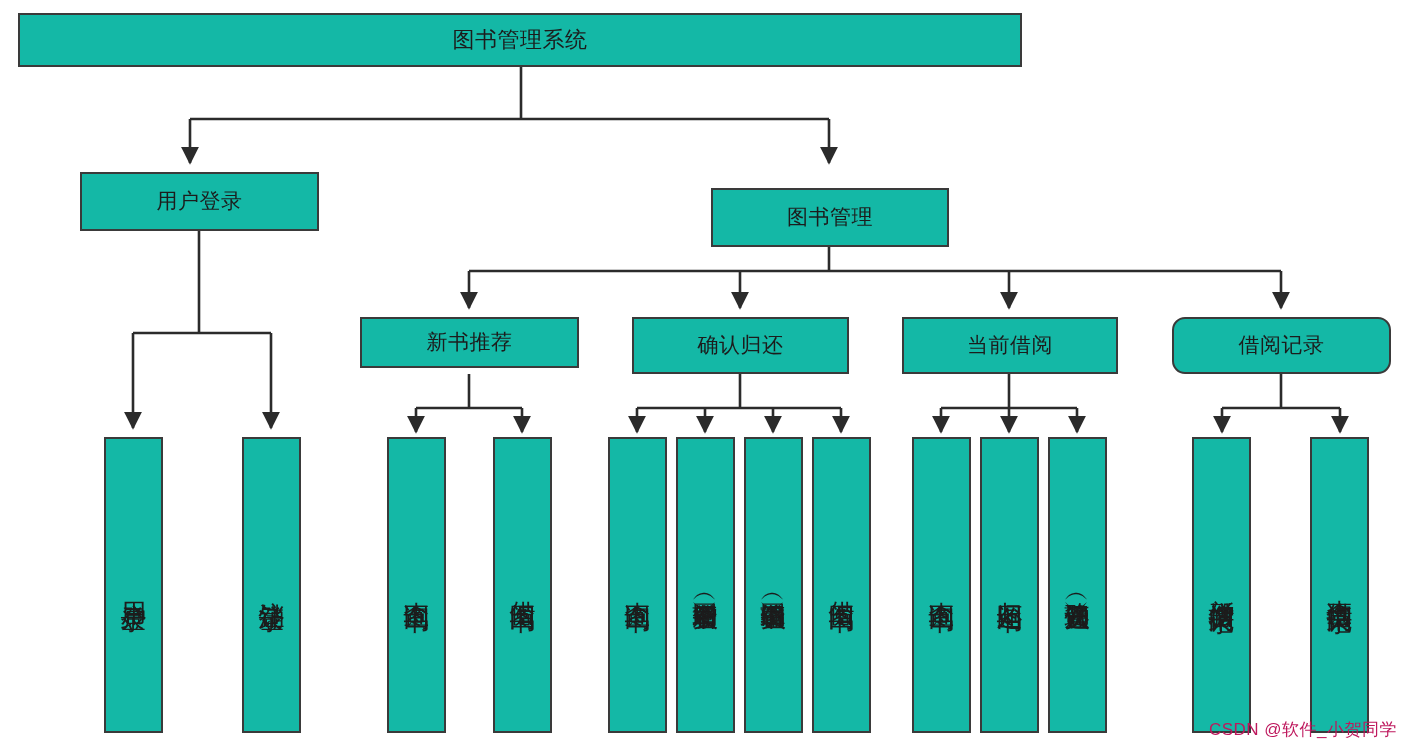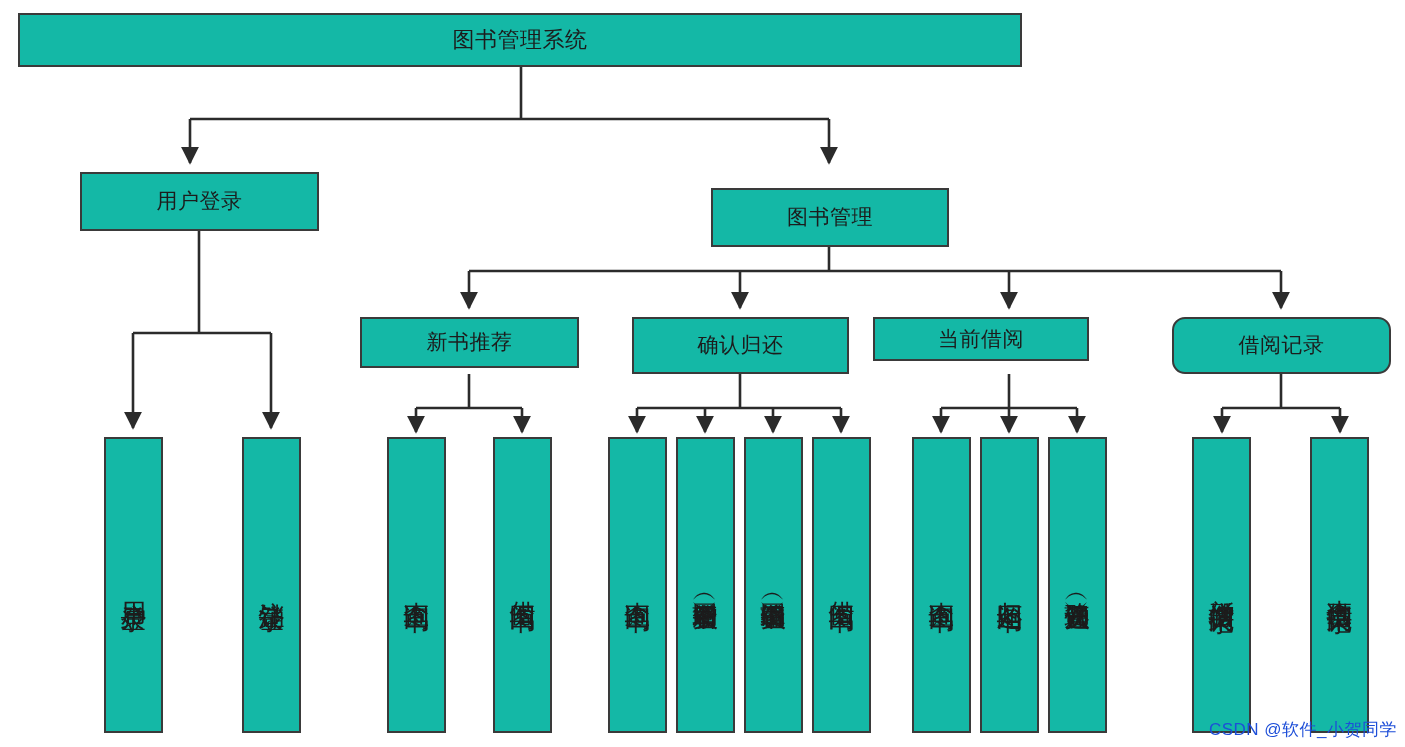--- a/index.html
+++ b/index.html
@@ -60,21 +60,21 @@
   }
   .node.vert.tight .label {
     font-size: 25px;
     letter-spacing: 0.5px;
   }
   #watermark {
     position: absolute;
     right: 8px;
     bottom: 6px;
     font-size: 17px;
-    color: #1d4ed8;
+    color: #be185d;
     white-space: nowrap;
     letter-spacing: 0.5px;
   }
 </style>
 </head>
 <body>
 
 <div id="canvas">
 
   <svg id="edges" viewBox="0 0 1405 747">
@@ -138,21 +138,21 @@
   <div class="node horiz" style="left:711px; top:172px; width:238px; height:59px;margin-top:16px;">
     <span class="label">图书管理</span>
   </div>
 
   <div class="node horiz" style="left:360px; top:317px; width:219px; height:51px;">
     <span class="label">新书推荐</span>
   </div>
   <div class="node horiz" style="left:632px; top:317px; width:217px; height:57px;">
     <span class="label">确认归还</span>
   </div>
-  <div class="node horiz" style="left:873px; top:317px; width:216px; height:44px;">
+  <div class="node horiz" style="left:902px; top:317px; width:216px; height:57px;">
     <span class="label">当前借阅</span>
   </div>
   <div class="node horiz" style="left:1172px; top:317px; width:219px; height:57px;border-radius:13px;">
     <span class="label">借阅记录</span>
   </div>
 
   <div class="node vert" style="left:104px; top:437px; width:59px; height:296px;">
     <span class="label">用户登录</span>
   </div>
   <div class="node vert" style="left:242px; top:437px; width:59px; height:296px;">

